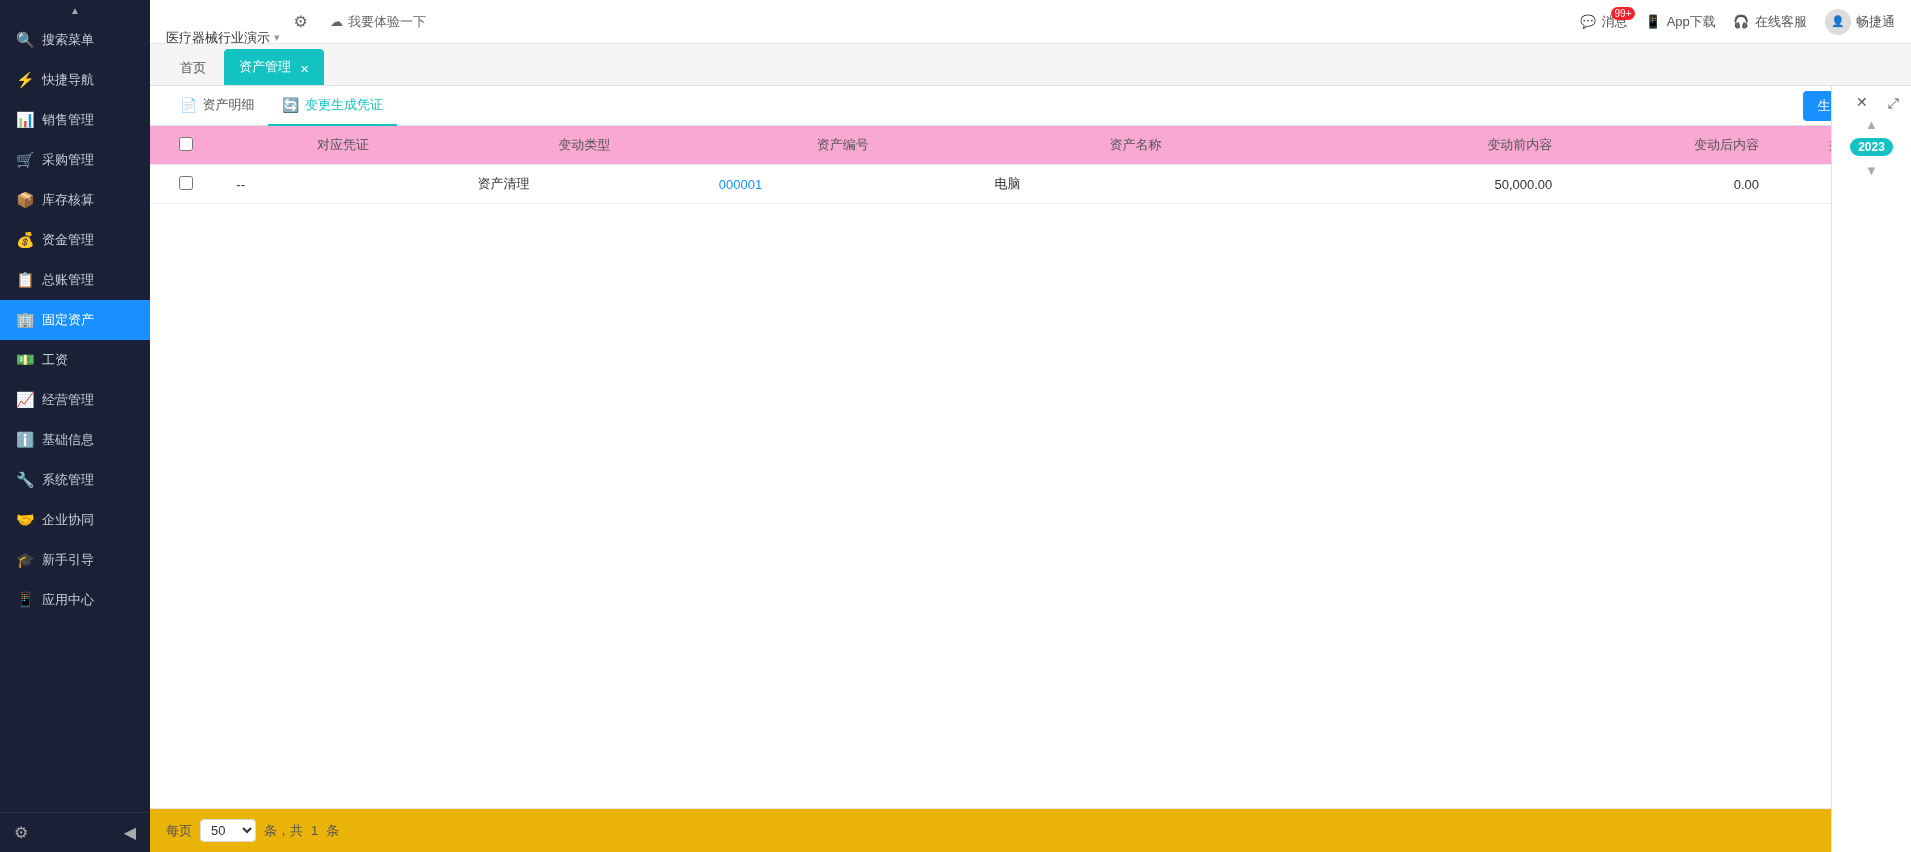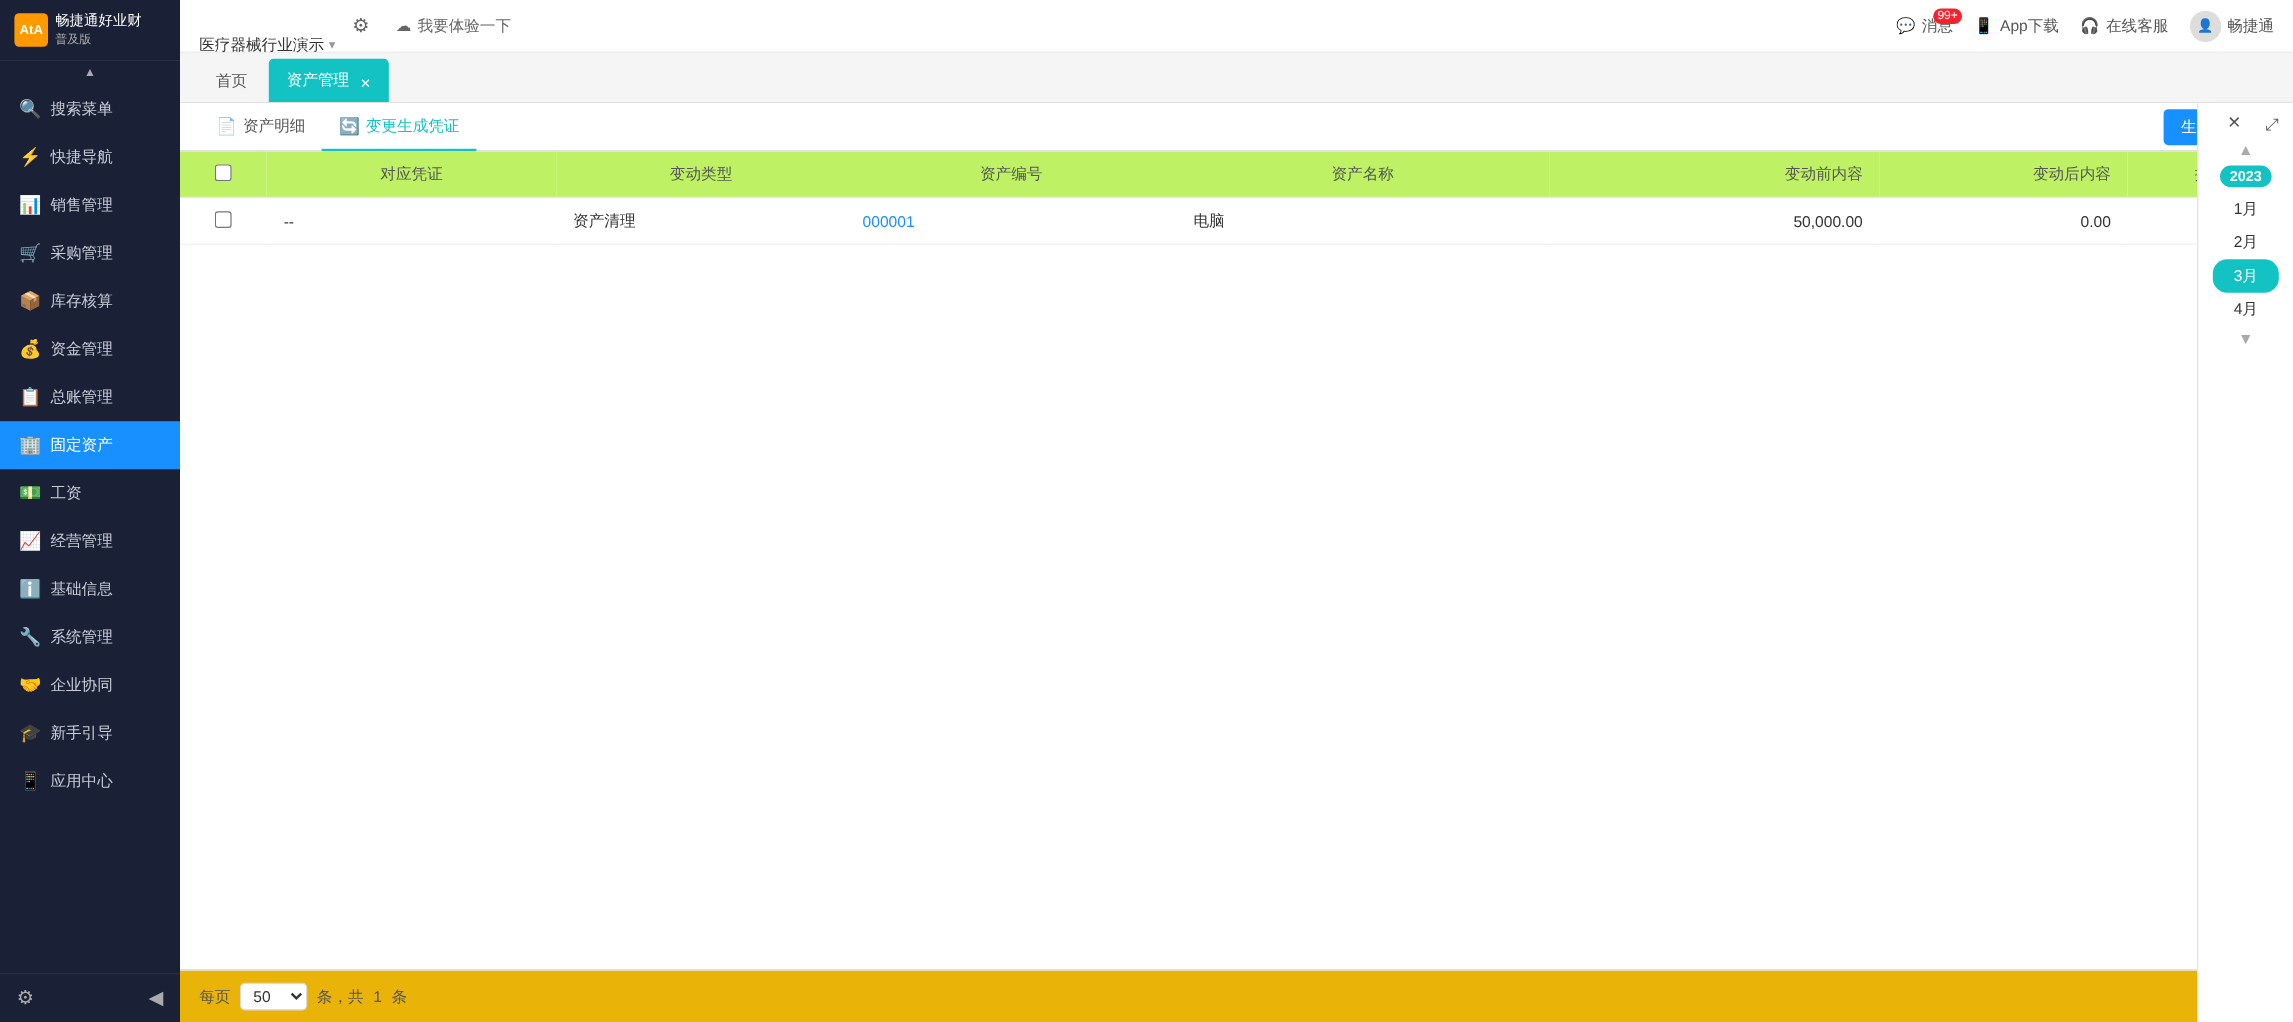--- a/index.html
+++ b/index.html
@@ -156,21 +156,21 @@
       display: flex; align-items: center; gap: 5px;
     }
 
     
     .table-wrap { flex: 1; overflow: auto; }
     table {
       width: 100%;
       border-collapse: collapse;
       font-size: 13px;
     }
-    thead tr { background: #bef264; margin-left: 44px; }
+    thead tr { background: #f9a8d4; margin-left: 44px; }
     thead th {
       padding: 10px 14px;
       font-weight: 500;
       color: #555;
       border-bottom: 1px solid #e8e8e8;
       white-space: nowrap;
     }
     tbody tr { border-bottom: 1px solid #f0f0f0; }
     tbody td { padding: 10px 14px; color: #333; }
     .col-checkbox { width: 40px; text-align: center; }
@@ -269,29 +269,20 @@
     
     input[type="checkbox"] { cursor: pointer; width: 14px; height: 14px; }
 
     
     .delete-icon { color: #ccc; cursor: pointer; font-size: 15px; }
   </style>
 </head>
 <body>
 
 <div class="sidebar">
-  <div class="sidebar-logo">
-    <div class="sidebar-logo-icon">
-      <span>AtA</span>
-    </div>
-    <div>
-      <div class="sidebar-logo-text">畅捷通好业财</div>
-      <div class="sidebar-edition">普及版</div>
-    </div>
-  </div>
   <div class="sidebar-scroll-up">
     <span>▲</span>
   </div>
   <div class="sidebar-nav">
     <div class="sidebar-item">
       <span class="sidebar-item-icon">🔍</span>
       <span>搜索菜单</span>
     </div>
     <div class="sidebar-item">
       <span class="sidebar-item-icon">⚡</span>
@@ -492,24 +483,18 @@
 
     <div class="right-panel">
       <div class="right-panel-header">
         <span class="right-panel-close">✕</span>
         <span class="right-panel-expand">⤢</span>
       </div>
       <div class="date-scroll-up">
         <span>▲</span>
       </div>
       <div class="date-year-badge">2023</div>
-      <div style="width:100%;padding:0 4px;">
-        <div class="date-month-item">1月</div>
-        <div class="date-month-item">2月</div>
-        <div class="date-month-item active">3月</div>
-        <div class="date-month-item">4月</div>
-      </div>
       <div class="date-scroll-down">
         <span>▼</span>
       </div>
     </div>
   </div>
 </div>
 
 </body></html>

